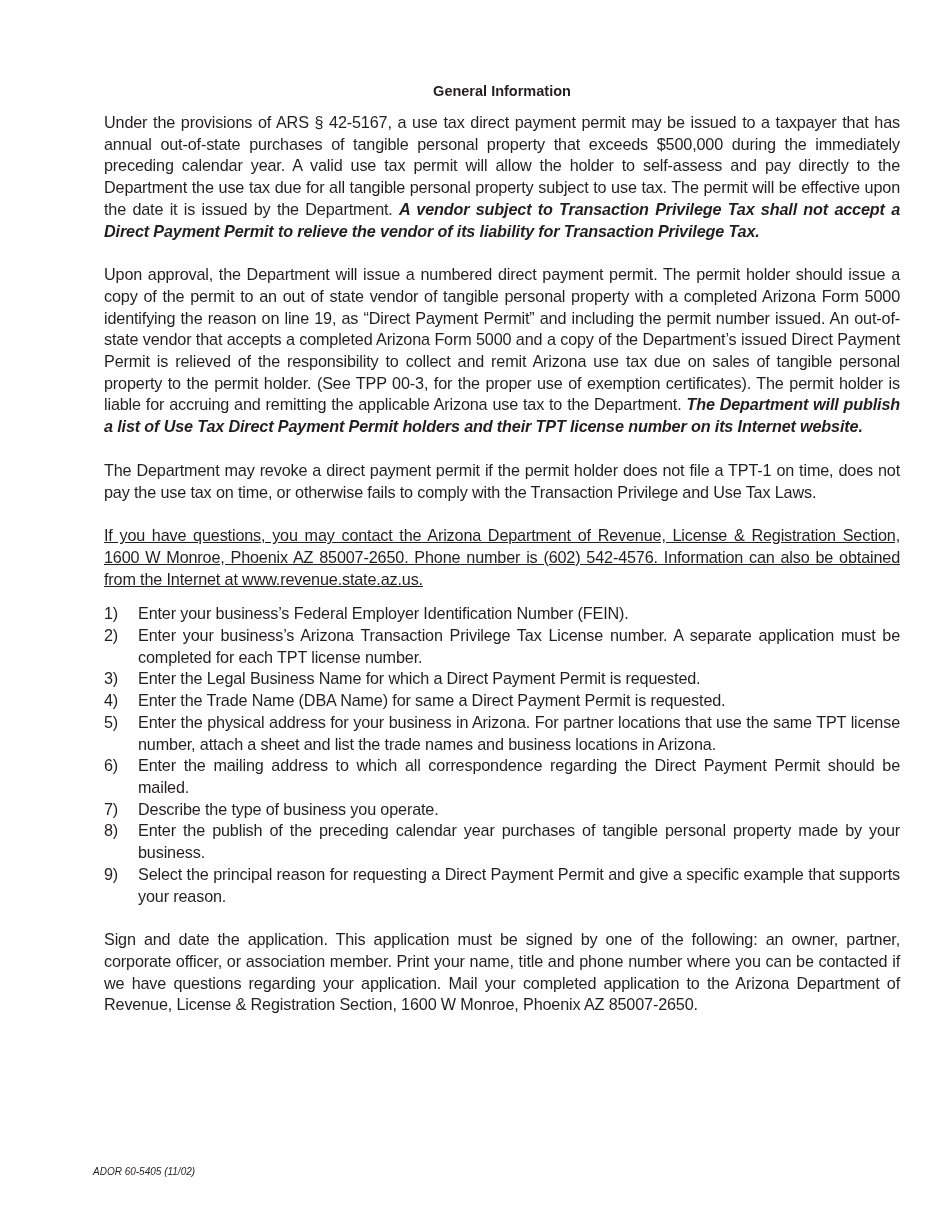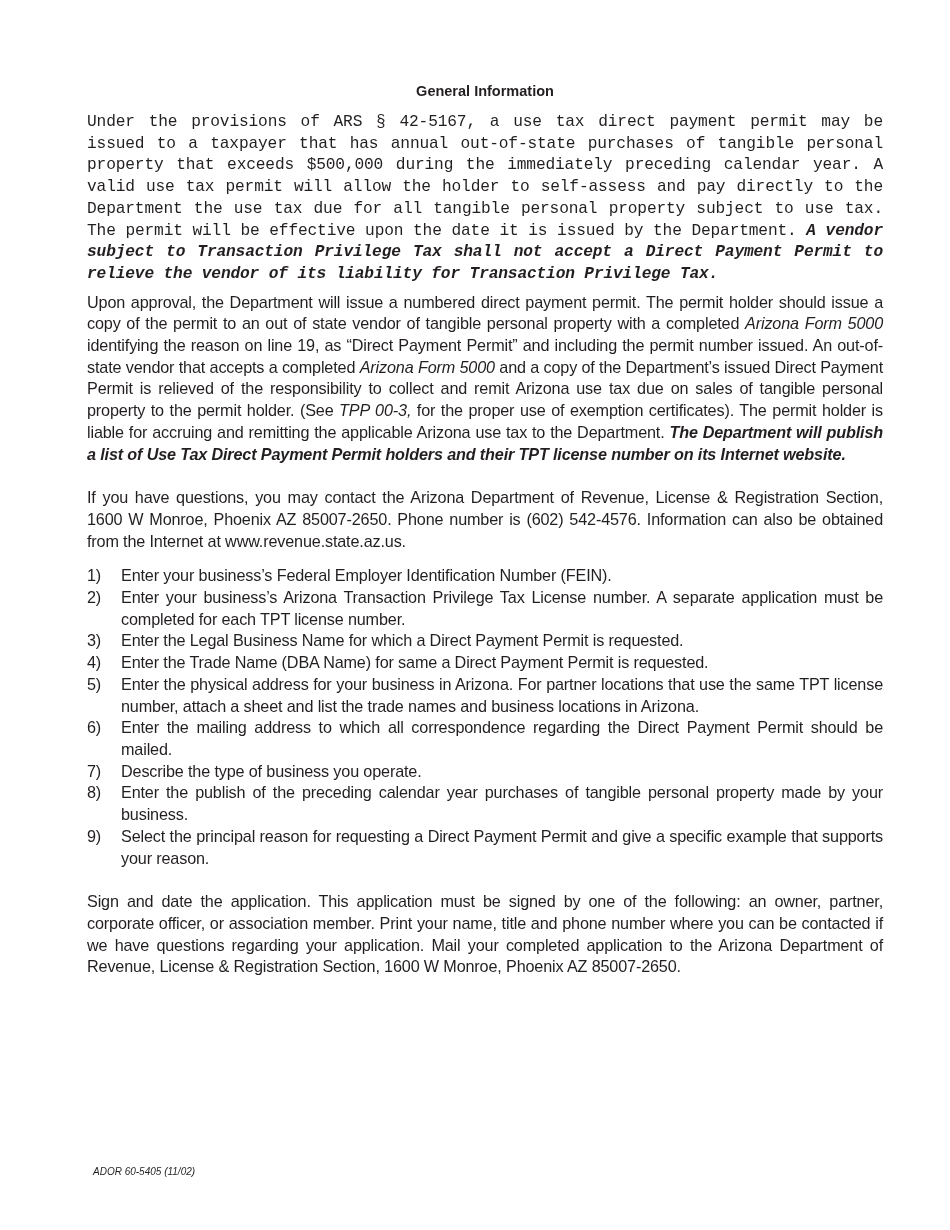--- a/index.html
+++ b/index.html
@@ -1,35 +1,35 @@
 <!DOCTYPE html>
 <html><head>
 <meta charset="utf-8">
 <style>
   html, body { margin: 0; padding: 0; background: #ffffff; }
   body {
     width: 950px; height: 1230px; position: relative; overflow: hidden;
     font-family: "Liberation Sans", sans-serif; color: #231f20;
   }
-  .page { position: absolute; left: 87px; top: 82px; width: 796px; }
+  .page { position: absolute; left: 104px; top: 82px; width: 796px; }
   .heading {
     text-align: center; font-weight: bold; font-size: 14.5px;
     margin: 0; line-height: 18px;
   }
   .para {
     font-size: 16.2px; line-height: 21.7px; text-align: justify;
     margin: 0; letter-spacing: -0.15px;
   }
   .bi { font-weight: bold; font-style: italic; }
-  .it { font-style: italic; }
+  .it { }
   #h1 { margin-bottom: 12px; }
-  #p1 { margin-bottom: 6px; font-family: Liberation Mono, monospace; }
+  #p1 { margin-bottom: 22px; }
   #p2 { margin-bottom: 22px; }
   #p3 { margin-bottom: 22px; }
-  #p4 { margin-bottom: 13px; }
+  #p4 { margin-bottom: 13px; text-decoration: underline; }
   #h2 { margin-bottom: 16px; }
   ol.instr { list-style: none; margin: 0 0 22px 0; padding: 0; }
   ol.instr li {
     display: flex; font-size: 16.2px; line-height: 21.7px;
     letter-spacing: -0.15px;
   }
   ol.instr .num { width: 34px; flex: 0 0 34px; }
   ol.instr .txt { flex: 1; text-align: justify; }
   .footer {
     position: absolute; left: 93px; top: 1166px;
@@ -37,20 +37,21 @@
   }
 </style>
 </head>
 <body>
 
 <div class="page">
   <h2 class="heading" id="h1">General Information</h2>
 
   <p class="para" id="p1"><span>Under the provisions of ARS § 42-5167, a use tax direct payment permit may be issued to a taxpayer that has annual out-of-state purchases of tangible personal property that exceeds $500,000 during the immediately preceding calendar year.  A valid use tax permit will allow the holder to self-assess and pay directly to the Department the use tax due for all tangible personal property subject to use tax.  The permit will be effective upon the date it is issued by the Department.  </span><span class="bi">A vendor subject to Transaction Privilege Tax shall not accept a Direct Payment Permit to relieve the vendor of its liability for Transaction Privilege Tax.</span></p>
   <p class="para" id="p2"><span>Upon approval, the Department will issue a numbered direct payment permit.  The permit holder should issue a copy of the permit to an out of state vendor of tangible personal property with a completed </span><span class="it">Arizona Form 5000</span><span> identifying the reason on line 19, as “Direct Payment Permit” and including the permit number issued.  An out-of-state vendor that accepts a completed </span><span class="it">Arizona Form 5000</span><span> and a copy of the Department’s issued Direct Payment Permit is relieved of the responsibility to collect and remit Arizona use tax due on sales of tangible personal property to the permit holder.  (See </span><span class="it">TPP 00-3,</span><span> for the proper use of exemption certificates).  The permit holder is liable for accruing and remitting the applicable Arizona use tax to the Department.  </span><span class="bi">The Department will publish a list of Use Tax Direct Payment Permit holders and their TPT license number on its Internet website.</span></p>
+  <p class="para" id="p3"><span>The Department may revoke a direct payment permit if the permit holder does not file a TPT-1 on time, does not pay the use tax on time, or otherwise fails to comply with the Transaction Privilege and Use Tax Laws.</span></p>
   <p class="para" id="p4"><span>If you have questions, you may contact the Arizona Department of Revenue, License &amp; Registration Section, 1600 W Monroe, Phoenix  AZ  85007-2650.  Phone number is (602) 542-4576.  Information can also be obtained from the Internet at www.revenue.state.az.us.</span></p>
 
 
   <ol class="instr">
     <li>
         <span class="num">1)</span>
         <span class="txt">Enter your business’s Federal Employer Identification Number (FEIN).</span>
       </li>
     <li>
         <span class="num">2)</span>

